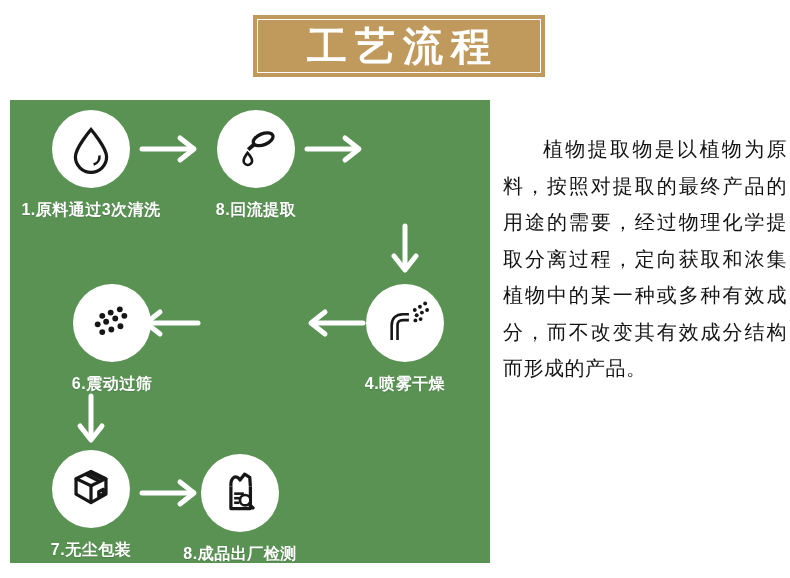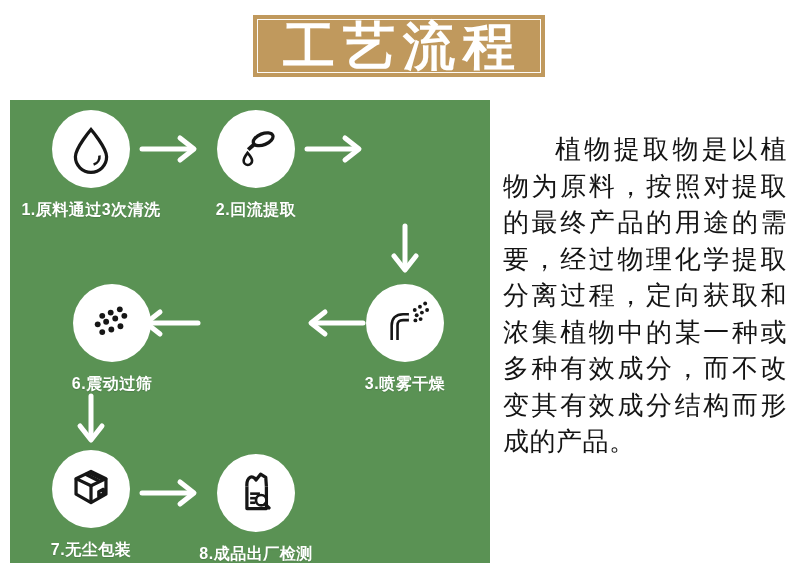--- a/index.html
+++ b/index.html
@@ -11,21 +11,21 @@
   
   .title-box {
     position:absolute; left:253px; top:15px; width:292px; height:62px;
     background:#c0995d; display:flex; align-items:center; justify-content:center;
   }
   .title-box::after {
     content:""; position:absolute; inset:4px;
     border:1px solid rgba(255,255,255,.95); pointer-events:none;
   }
   .title-text {
-    color:#ffffff; font-size:52px; font-weight:bold; letter-spacing:8px;
+    color:#ffffff; font-size:40px; font-weight:bold; letter-spacing:8px;
     text-indent:8px; line-height:62px; white-space:nowrap;
   }
   
   .panel {
     position:absolute; left:10px; top:100px; width:480px; height:463px;
     background:#5a9254;
   }
   .step { position:absolute; width:78px; }
   .circle {
     position:relative; width:78px; height:78px; background:#ffffff;
@@ -41,21 +41,21 @@
     color:#ffffff; font-weight:bold; font-size:16px; white-space:nowrap;
     letter-spacing:0.5px; text-shadow:0 1px 1px rgba(0,0,0,0.15);
   }
   .arrow { position:absolute; }
   .arrow svg { display:block; }
   .ico { stroke:#161616; fill:none; stroke-width:5; }
   .ico-fill { fill:#161616; stroke:none; }
   
   .desc {
     position:absolute; left:503px; top:131px; width:284px;
-    color:#141414; font-size:26px; line-height:36.5px;
+    color:#141414; font-size:20px; line-height:36.5px;
     text-indent:2em; text-align:justify; letter-spacing:0.5px;
   }
 </style>
 </head>
 <body>
 
 <div class="page">
 
   <div class="title-box">
     <span class="title-text">工艺流程</span>
@@ -74,42 +74,42 @@
     </div>
 
     <div class="step" style="left:207px; top:10px;">
       <div class="circle">
         <svg viewBox="0 0 80 80">
           <ellipse class="ico" cx="51" cy="25" rx="16" ry="8.5" transform="rotate(-22 51 25)"></ellipse>
           <path class="ico" style="stroke-width:6" d="M37 33 L28 41"></path>
           <path class="ico" style="stroke-width:4" d="M27 46 C27 46 21 54 21 58 a6.5 6.5 0 0 0 13 0 C34 54 27 46 27 46 Z"></path>
         </svg>
       </div>
-      <div class="step-label">2.回流提取</div>
+      <div class="step-label">8.回流提取</div>
     </div>
 
 
     <div class="step" style="left:356px; top:184px;">
       <div class="circle">
         <svg viewBox="0 0 80 80">
           <path d="M24 66 V44 Q24 31 37 31 H46" fill="none" stroke="#161616" stroke-width="13"></path>
           <path d="M24 66 V44 Q24 31 37 31 H46" fill="none" stroke="#ffffff" stroke-width="5"></path>
           <g class="ico-fill">
             <circle cx="55" cy="20" r="3"></circle>
               <circle cx="63" cy="15" r="3"></circle>
               <circle cx="71" cy="10" r="3"></circle>
             <circle cx="58" cy="28" r="3"></circle>
               <circle cx="66" cy="24" r="3"></circle>
               <circle cx="74" cy="20" r="3"></circle>
             <circle cx="56" cy="36" r="3"></circle>
               <circle cx="64" cy="34" r="3"></circle>
           </g>
         </svg>
       </div>
-      <div class="step-label">3.喷雾干燥</div>
+      <div class="step-label">4.喷雾干燥</div>
     </div>
 
 
     <div class="step" style="left:42px; top:184px;margin-left:21px;">
       <div class="circle">
         <svg viewBox="0 0 80 80">
           <g class="ico-fill">
             <circle cx="25" cy="29" r="4.5"></circle>
               <circle cx="38" cy="24" r="4.5"></circle>
               <circle cx="52" cy="19" r="4.5"></circle>
@@ -135,21 +135,21 @@
             <path d="M40 35 V61"></path>
             <path d="M31 17 L53 28"></path>
             <path d="M37 15 L58 25"></path>
             <path d="M52 44 l7 -3.5 v7 l-7 3.5 z"></path>
           </g>
         </svg>
       </div>
       <div class="step-label">7.无尘包装</div>
     </div>
 
-    <div class="step" style="left:207px; top:354px;">
+    <div class="step" style="left:191px; top:354px;">
       <div class="circle">
         <svg viewBox="0 0 80 80">
           <g class="ico" stroke-linejoin="round">
             <path d="M26 30 V64 H56 V30"></path>
             <path d="M26 30 C25 15 35 11 40 20 L47 11 L55 16 L56 30"></path>
             <path d="M31 41 H46" style="stroke-width:4"></path>
             <path d="M31 48 H42" style="stroke-width:4"></path>
             <path d="M31 55 H39" style="stroke-width:4"></path>
           </g>
           <circle cx="48" cy="51" r="8" fill="#ffffff" stroke="#161616" stroke-width="4"></circle>

